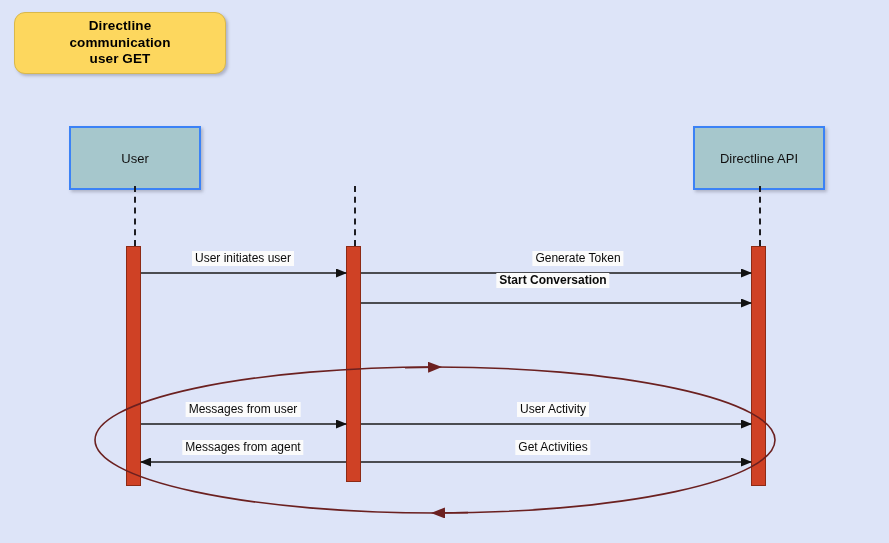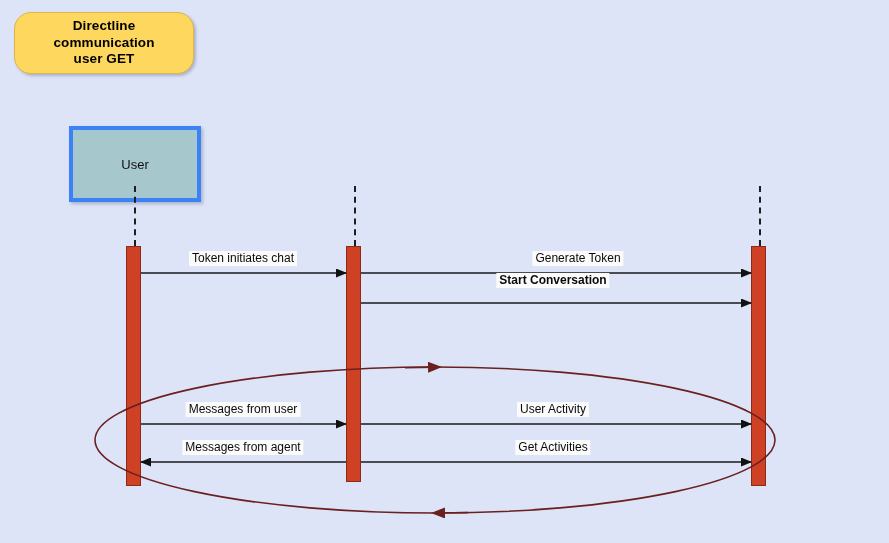--- a/index.html
+++ b/index.html
@@ -16,46 +16,46 @@
     height: 543px;
     background: #dde4f8;
     overflow: hidden;
   }
 
   
   .title-box {
     position: absolute;
     left: 14px;
     top: 12px;
-    width: 180px;
+    width: 212px;
     height: 62px;
     background: #fdd75e;
     border: 1px solid #d9b84b;
-    border-radius: 17px;
+    border-radius: 11px;
     box-shadow: 2px 2px 3px rgba(90, 90, 110, 0.35);
     display: flex;
     align-items: center;
     justify-content: center;
     text-align: center;
     box-sizing: border-box;
   }
   .title-box span {
     font-size: 13.5px;
     font-weight: bold;
     color: #000000;
     line-height: 1.22;
     letter-spacing: 0.1px;
   }
 
   
   .participant {
     position: absolute;
-    height: 76px;
+    height: 64px;
     background: #a6c7cc;
-    border: 4px solid #3b82f6;
+    border: 2px solid #3b82f6;
     box-shadow: 2px 2px 3px rgba(90, 90, 110, 0.35);
     display: flex;
     align-items: center;
     justify-content: center;
     box-sizing: border-box;
   }
   .participant span {
     font-size: 13px;
     color: #111111;
   }
@@ -113,20 +113,23 @@
 
   <div class="participant" style="left:69px; top:126px; width:132px;">
     <span>User</span>
   </div>
   <div class="lifeline" style="left:134px; top:186px; height:60px;"></div>
   <div class="activation" style="left:126px; top:246px; height:240px;"></div>
 
   <div class="lifeline" style="left:354px; top:186px; height:60px;"></div>
   <div class="activation" style="left:346px; top:246px; height:236px;"></div>
 
+  <div class="participant" style="left:693px; top:126px; width:132px;">
+    <span>Directline API</span>
+  </div>
   <div class="lifeline" style="left:759px; top:186px; height:60px;"></div>
   <div class="activation" style="left:751px; top:246px; height:240px;"></div>
 
   <svg id="overlay" viewBox="0 0 889 543">
     <defs>
       <marker id="arrow-r" markerWidth="11" markerHeight="9" refX="10" refY="4.5" orient="auto" markerUnits="userSpaceOnUse">
         <path d="M0,0 L11,4.5 L0,9 z" fill="#111111"></path>
       </marker>
       <marker id="arrow-l" markerWidth="11" markerHeight="9" refX="10" refY="4.5" orient="auto" markerUnits="userSpaceOnUse">
         <path d="M0,0 L11,4.5 L0,9 z" fill="#111111"></path>
@@ -150,21 +153,21 @@
       <line x1="361" y1="303" x2="751" y2="303" marker-end="url(#arrow-r)"></line>
 
       <line x1="141" y1="424" x2="346" y2="424" marker-end="url(#arrow-r)"></line>
       <line x1="361" y1="424" x2="751" y2="424" marker-end="url(#arrow-r)"></line>
 
       <line x1="346" y1="462" x2="141" y2="462" marker-end="url(#arrow-l)"></line>
       <line x1="361" y1="462" x2="751" y2="462" marker-end="url(#arrow-r)"></line>
     </g>
   </svg>
 
-  <div class="msg-label" style="left:243px; top:266px;">Token initiates chat</div>
+  <div class="msg-label" style="left:243px; top:266px;">User initiates user</div>
   <div class="msg-label" style="left:553px; top:266px;margin-left:25px;">Generate Token</div>
   <div class="msg-label" style="left:553px; top:288px;font-weight:bold;">Start Conversation</div>
   <div class="msg-label" style="left:243px; top:417px;">Messages from user</div>
   <div class="msg-label" style="left:553px; top:417px;">User Activity</div>
   <div class="msg-label" style="left:243px; top:455px;">Messages from agent</div>
   <div class="msg-label" style="left:553px; top:455px;text-align:center;">Get Activities</div>
 
 </div>
 
 </body></html>

